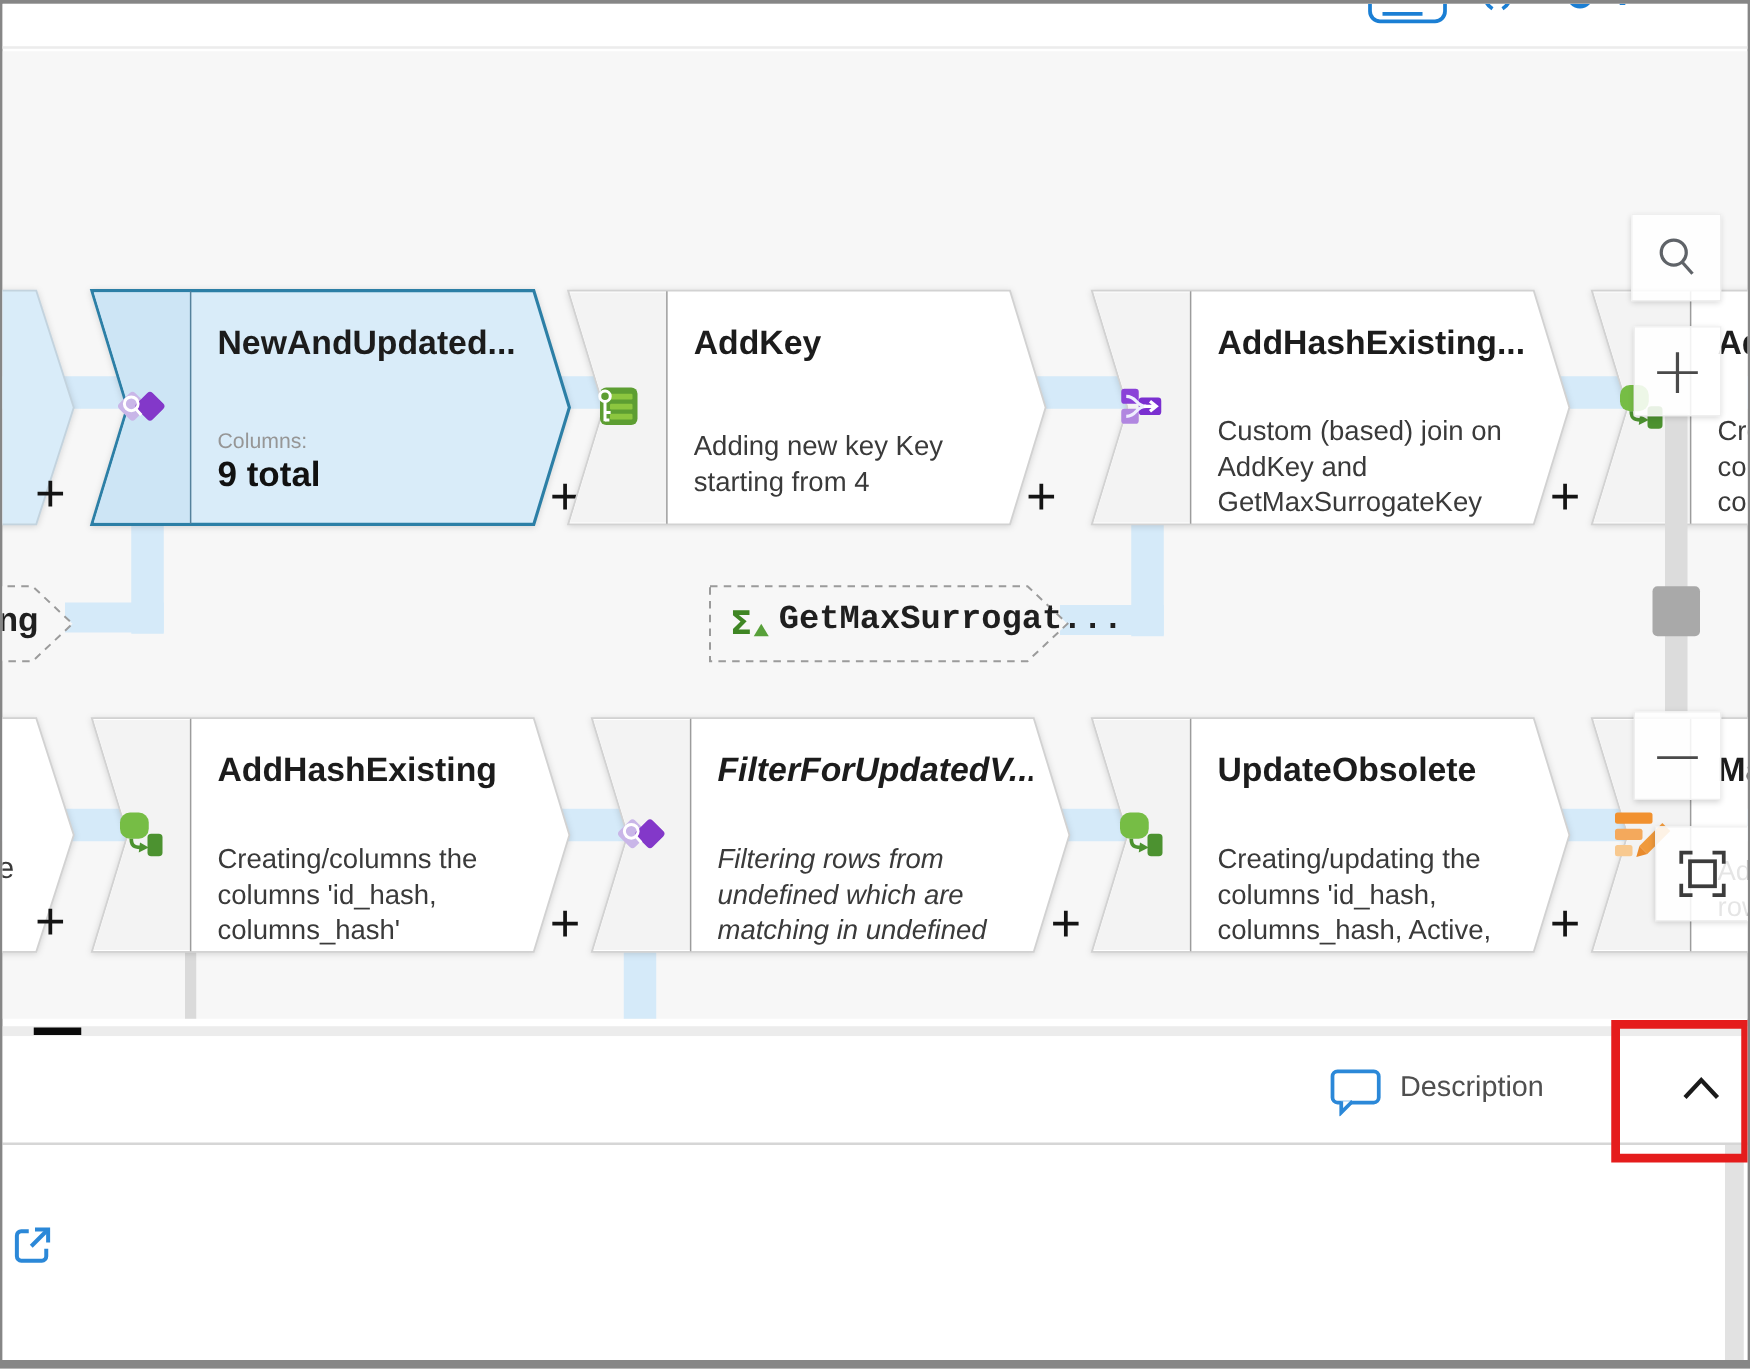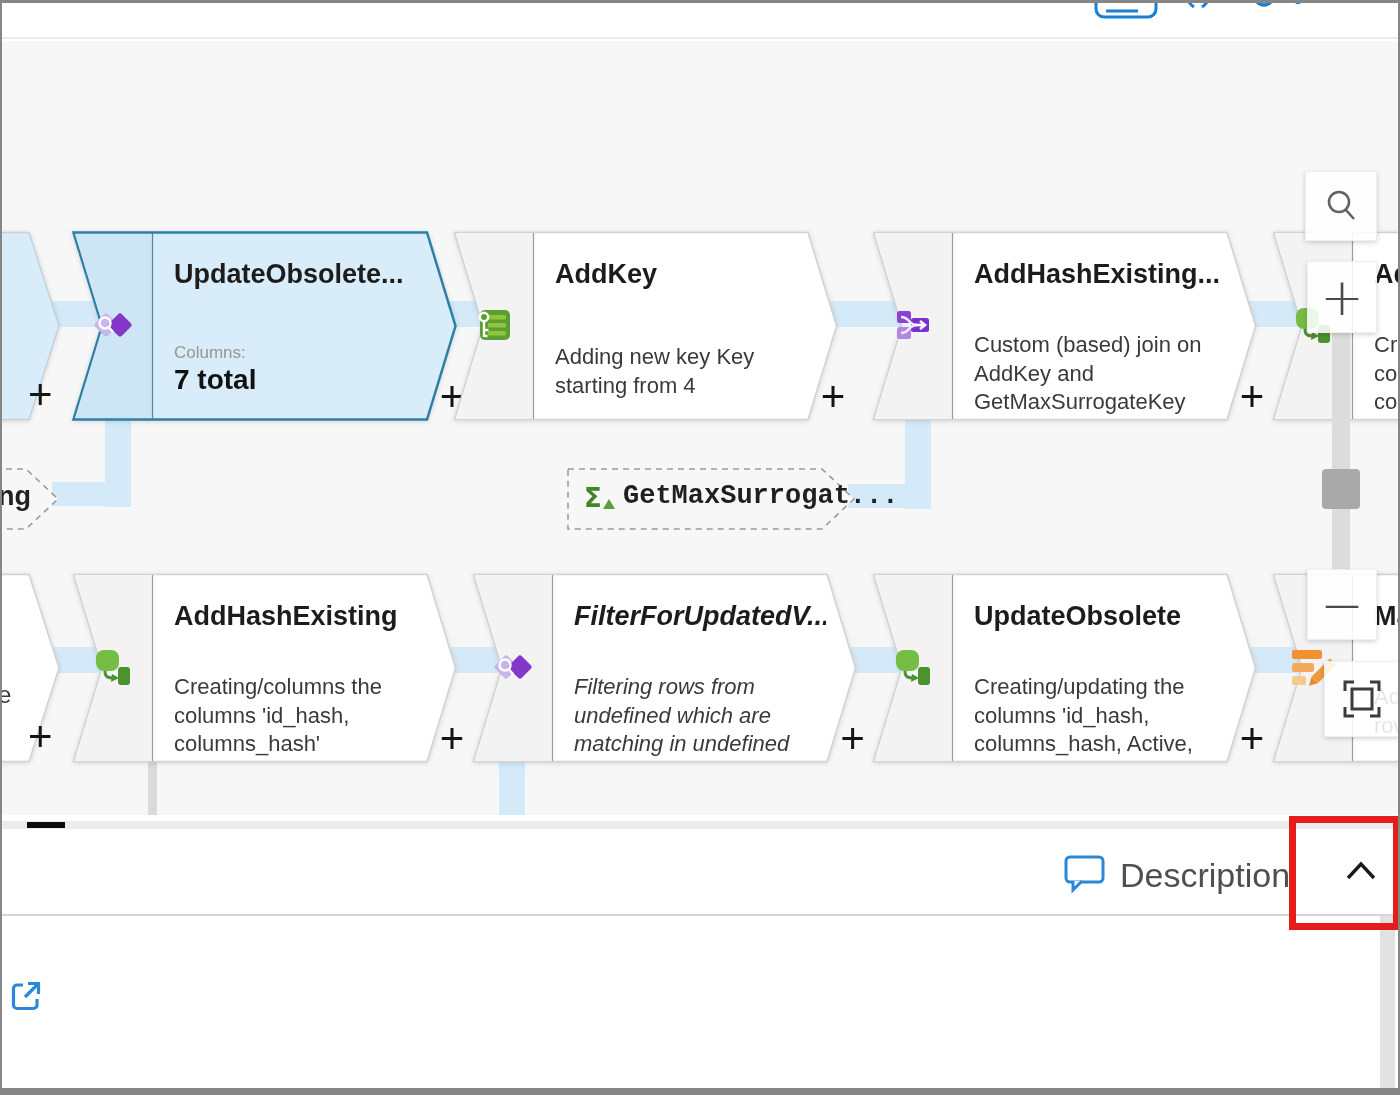--- a/index.html
+++ b/index.html
@@ -55,21 +55,21 @@
           box-shadow:0 1.5px 5px rgba(0,0,0,0.18); z-index:4; display:flex;
           align-items:center; justify-content:center; cursor:pointer; }
   .zbtn .glyph { font-size:52px; font-weight:200; color:#4a4a4a; line-height:1; font-family:"DejaVu Sans", sans-serif; }
   .slider-track { position:absolute; left:1330px; top:328px; width:18px; height:240px; background:#dcdcdc; z-index:3; }
   .slider-handle { position:absolute; left:1320px; top:466px; width:38px; height:40px; background:#a9a9a9; border-radius:4px; z-index:4; cursor:grab; }
 
   
   .splitter { position:absolute; left:0; top:818px; width:100%; height:8px; background:#ececec; z-index:5; }
   .drag-handle { position:absolute; left:25px; top:819px; width:38px; height:6px; background:#0a0a0a; z-index:6; cursor:row-resize; }
   .desc-bar { position:absolute; left:0; top:826px; width:100%; height:85px; background:#fff; z-index:5; }
-  .desc-label { position:absolute; left:1118px; top:853px; font-size:34px; color:#4f4f4f; z-index:6; }
+  .desc-label { position:absolute; left:1118px; top:853px; font-size:23px; color:#4f4f4f; z-index:6; }
   .chat-icon { position:absolute; left:1062px; top:852px; z-index:6; }
   .chevron-btn { position:absolute; left:1336px; top:850px; width:46px; height:40px; z-index:6; cursor:pointer; }
   .desc-divider { position:absolute; left:0; top:911px; width:100%; height:2px; background:#d6d6d6; z-index:5; }
   .bottom-panel { position:absolute; left:0; top:913px; width:100%; height:175px; background:#fff; z-index:5; }
   .ext-link { position:absolute; left:8px; top:64px; }
   .scrollbar { position:absolute; right:3px; top:0; width:15px; height:175px; background:#e2e2e2; }
 
   .red-annotation { position:absolute; left:1287px; top:813px; width:111px; height:114px;
                     border:7px solid #e51c1c; z-index:20; pointer-events:none; }
 </style>
@@ -119,23 +119,23 @@
       <line class="divider" x1="80.5" y1="2" x2="80.5" y2="188"></line>
     </svg>
     <span class="node-icon">
       <svg width="46" height="46" viewBox="0 0 46 46">
         <rect x="7" y="14" width="18" height="18" rx="3" transform="rotate(-45 16 23)" fill="#c9b6e8"></rect>
         <rect x="21" y="14" width="18" height="18" rx="3" transform="rotate(-45 30 23)" fill="#8338c9"></rect>
         <circle cx="15" cy="21" r="5.5" fill="none" stroke="#ffffff" stroke-width="2.4"></circle>
         <line x1="19" y1="25.5" x2="23" y2="30" stroke="#ffffff" stroke-width="2.4"></line>
       </svg>
     </span>
-    <div class="node-title">UpdateObsolete...</div>
+    <div class="node-title">NewAndUpdated...</div>
     <div class="node-meta-label">Columns:</div>
-    <div class="node-meta-value">7 total</div>
+    <div class="node-meta-value">9 total</div>
     <span class="node-plus">+</span>
   </div>
 
   <div class="node" style="left:451px; top:228px;">
     <svg class="shape" width="385" height="190" viewBox="0 0 385 190">
       <path class="body" d="M1.5 1.5 L355 1.5 L383.5 95 L355 188.5 L1.5 188.5 L30 95 Z"></path>
       <path class="iconcol" d="M3 3 L80 3 L80 187 L3 187 L31 95 Z"></path>
       <line class="divider" x1="80.5" y1="2" x2="80.5" y2="188"></line>
     </svg>
     <span class="node-icon">

